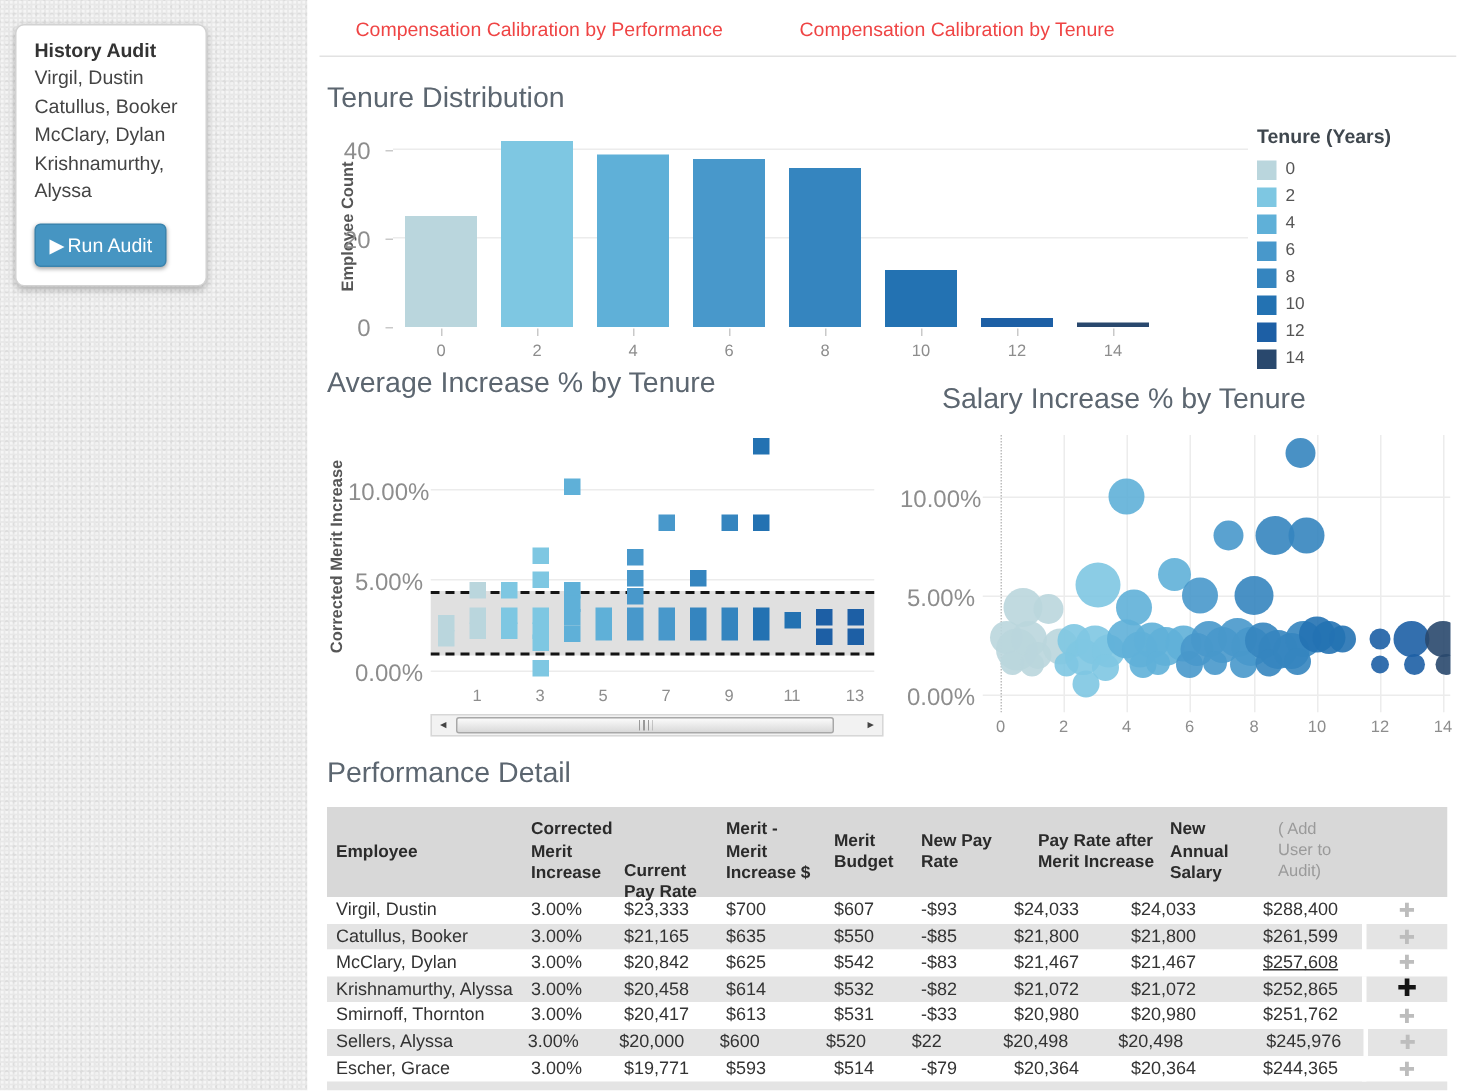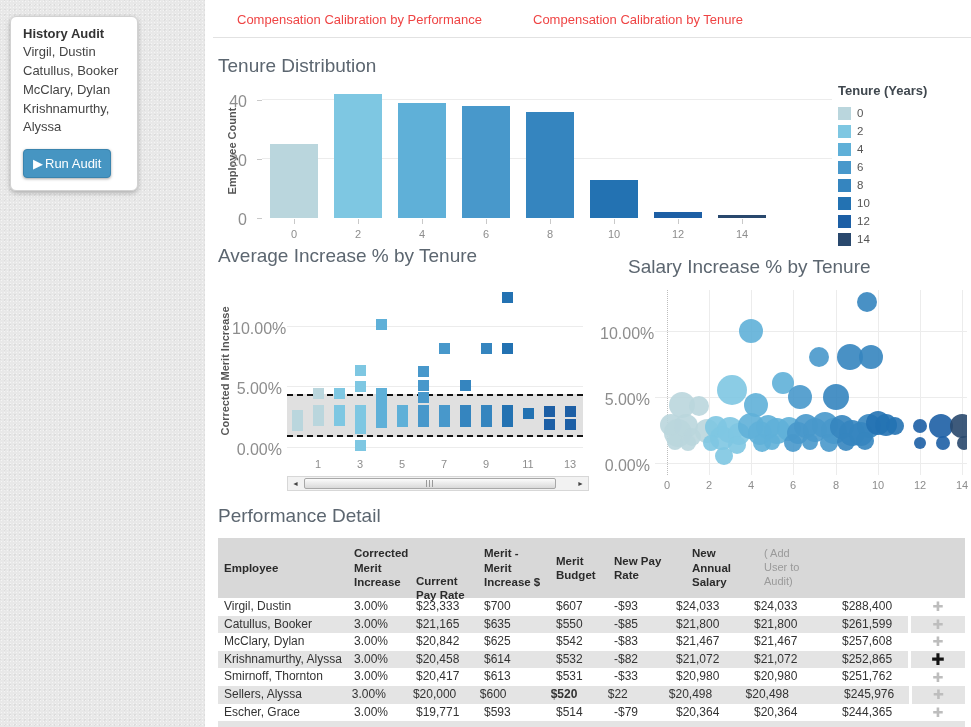--- a/index.html
+++ b/index.html
@@ -352,20 +352,21 @@
 
     <div class="chart-title" style="left:13px; top:505px">Performance Detail</div>
     <div class="tbl">
       <div class="tbl-header">
           <div class="th" style="width: 130px;">Employee</div>
           <div class="th" style="width: 62px;">Corrected Merit Increase</div>
           <div class="th" style="width: 68px; margin-top: 40px;">Current Pay Rate</div>
           <div class="th" style="width: 72px;">Merit - Merit Increase $</div>
           <div class="th" style="width: 58px;">Merit Budget</div>
           <div class="th" style="width: 78px;">New Pay Rate</div>
+          <div class="th" style="width: 88px;">Pay Rate after Merit Increase</div>
           <div class="th" style="width: 72px;">New Annual Salary</div>
           <div class="th gray" style="width: 57px;">( Add User to Audit)</div>
         </div>
       <div>
           <div class="trow">
             <div class="td" style="width: 130px;">Virgil, Dustin</div>
             <div class="td" style="width: 62px;">3.00%</div>
             <div class="td" style="width: 68px;">$23,333</div>
             <div class="td" style="width: 72px;">$700</div>
             <div class="td" style="width: 58px;">$607</div>
@@ -393,21 +394,21 @@
           </div>
           <div class="trow">
             <div class="td" style="width: 130px;">McClary, Dylan</div>
             <div class="td" style="width: 62px;">3.00%</div>
             <div class="td" style="width: 68px;">$20,842</div>
             <div class="td" style="width: 72px;">$625</div>
             <div class="td" style="width: 58px;">$542</div>
             <div class="td" style="width: 62px;">-$83</div>
             <div class="td" style="width: 78px;">$21,467</div>
             <div class="td" style="width: 88px;">$21,467</div>
-            <div class="td" style="width: 72px;">$257,608</div>
+            <div class="td" style="width: 72px; text-decoration: underline;">$257,608</div>
             <div class="td-plus" style="width: 57px;">
               <span class="plus-glyph">✚</span>
             </div>
           </div>
           <div class="trow stripe">
             <div class="td" style="width: 130px;">Krishnamurthy, Alyssa</div>
             <div class="td" style="width: 62px;">3.00%</div>
             <div class="td" style="width: 68px;">$20,458</div>
             <div class="td" style="width: 72px;">$614</div>
             <div class="td" style="width: 58px;">$532</div>
@@ -431,21 +432,21 @@
             <div class="td" style="width: 72px;">$251,762</div>
             <div class="td-plus" style="width: 57px;">
               <span class="plus-glyph">✚</span>
             </div>
           </div>
           <div class="trow stripe">
             <div class="td" style="width: 130px;">Sellers, Alyssa</div>
             <div class="td" style="width: 62px;">3.00%</div>
             <div class="td" style="width: 68px;">$20,000</div>
             <div class="td" style="width: 72px;">$600</div>
-            <div class="td" style="width: 58px; font-weight: bold;">$520</div>
+            <div class="td" style="width: 58px;">$520</div>
             <div class="td" style="width: 62px;">$22</div>
             <div class="td" style="width: 78px;">$20,498</div>
             <div class="td" style="width: 88px;">$20,498</div>
             <div class="td" style="width: 72px; margin-left: 12px;">$245,976</div>
             <div class="td-plus" style="width: 57px;">
               <span class="plus-glyph">✚</span>
             </div>
           </div>
           <div class="trow">
             <div class="td" style="width: 130px;">Escher, Grace</div>

